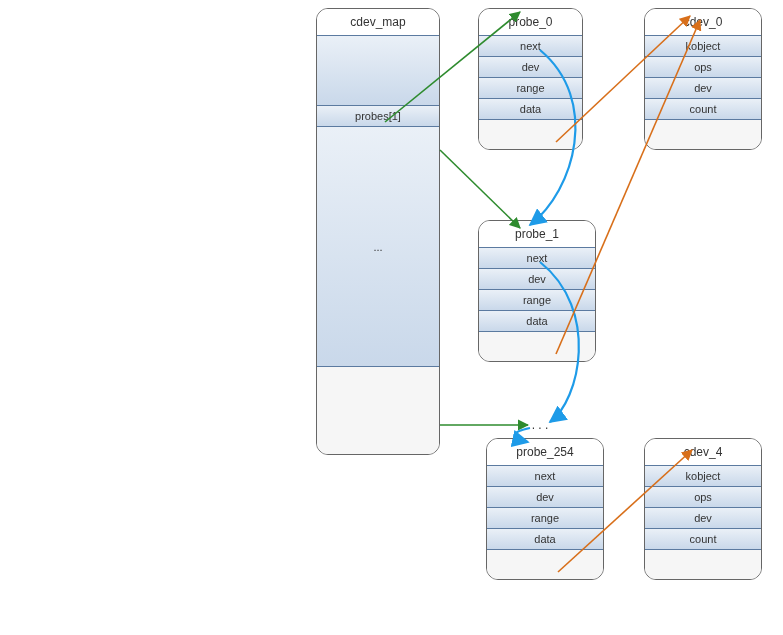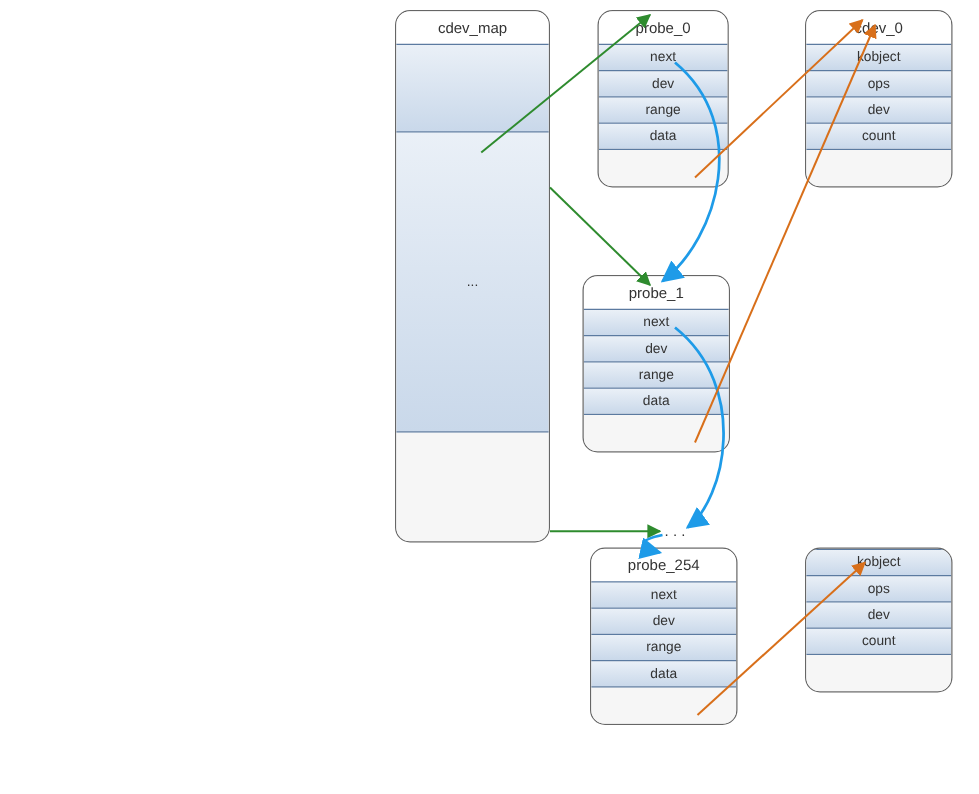--- a/index.html
+++ b/index.html
@@ -58,20 +58,21 @@
     width: 783px; height: 635px;
     pointer-events: none;
   }
 </style>
 </head>
 <body>
 
 <div class="struct" style="left:316px; top:8px; width:124px;">
   <div class="struct-title">cdev_map</div>
   <div class="cell nolabel"></div>
+  <div class="cell">probes[1]</div>
   <div class="cell big">...</div>
   <div class="cell blank"></div>
 </div>
 
 <div class="struct" style="left:478px; top:8px; width:105px;">
   <div class="struct-title">probe_0</div>
   <div class="cell">next</div>
   <div class="cell">dev</div>
   <div class="cell">range</div>
   <div class="cell">data</div>
@@ -80,41 +81,42 @@
 
 <div class="struct" style="left:644px; top:8px; width:118px;">
   <div class="struct-title">cdev_0</div>
   <div class="cell">kobject</div>
   <div class="cell">ops</div>
   <div class="cell">dev</div>
   <div class="cell">count</div>
   <div class="cell blank" style="height:30px"></div>
 </div>
 
-<div class="struct" style="left:466px; top:220px; width:118px;">
+<div class="struct" style="left:478px; top:220px; width:118px;">
   <div class="struct-title">probe_1</div>
   <div class="cell">next</div>
   <div class="cell">dev</div>
   <div class="cell">range</div>
   <div class="cell">data</div>
   <div class="cell blank" style="height:30px"></div>
 </div>
 
 <div class="dots" style="left:520px; top:418px; width:40px;">. . .</div>
 
-<div class="struct" style="left:472px; top:438px; width:118px;">
+<div class="struct" style="left:486px; top:438px; width:118px;">
   <div class="struct-title">probe_254</div>
   <div class="cell">next</div>
   <div class="cell">dev</div>
   <div class="cell">range</div>
   <div class="cell">data</div>
   <div class="cell blank" style="height:30px"></div>
 </div>
 
 <div class="struct" style="left:644px; top:438px; width:118px;">
+  <div class="struct-title">cdev_4</div>
   <div class="cell">kobject</div>
   <div class="cell">ops</div>
   <div class="cell">dev</div>
   <div class="cell">count</div>
   <div class="cell blank" style="height:30px"></div>
 </div>
 
 <svg class="arrows">
   <defs>
     <marker id="arr-green" viewBox="0 0 10 10" refX="9" refY="5" markerWidth="7" markerHeight="7" orient="auto-start-reverse">

